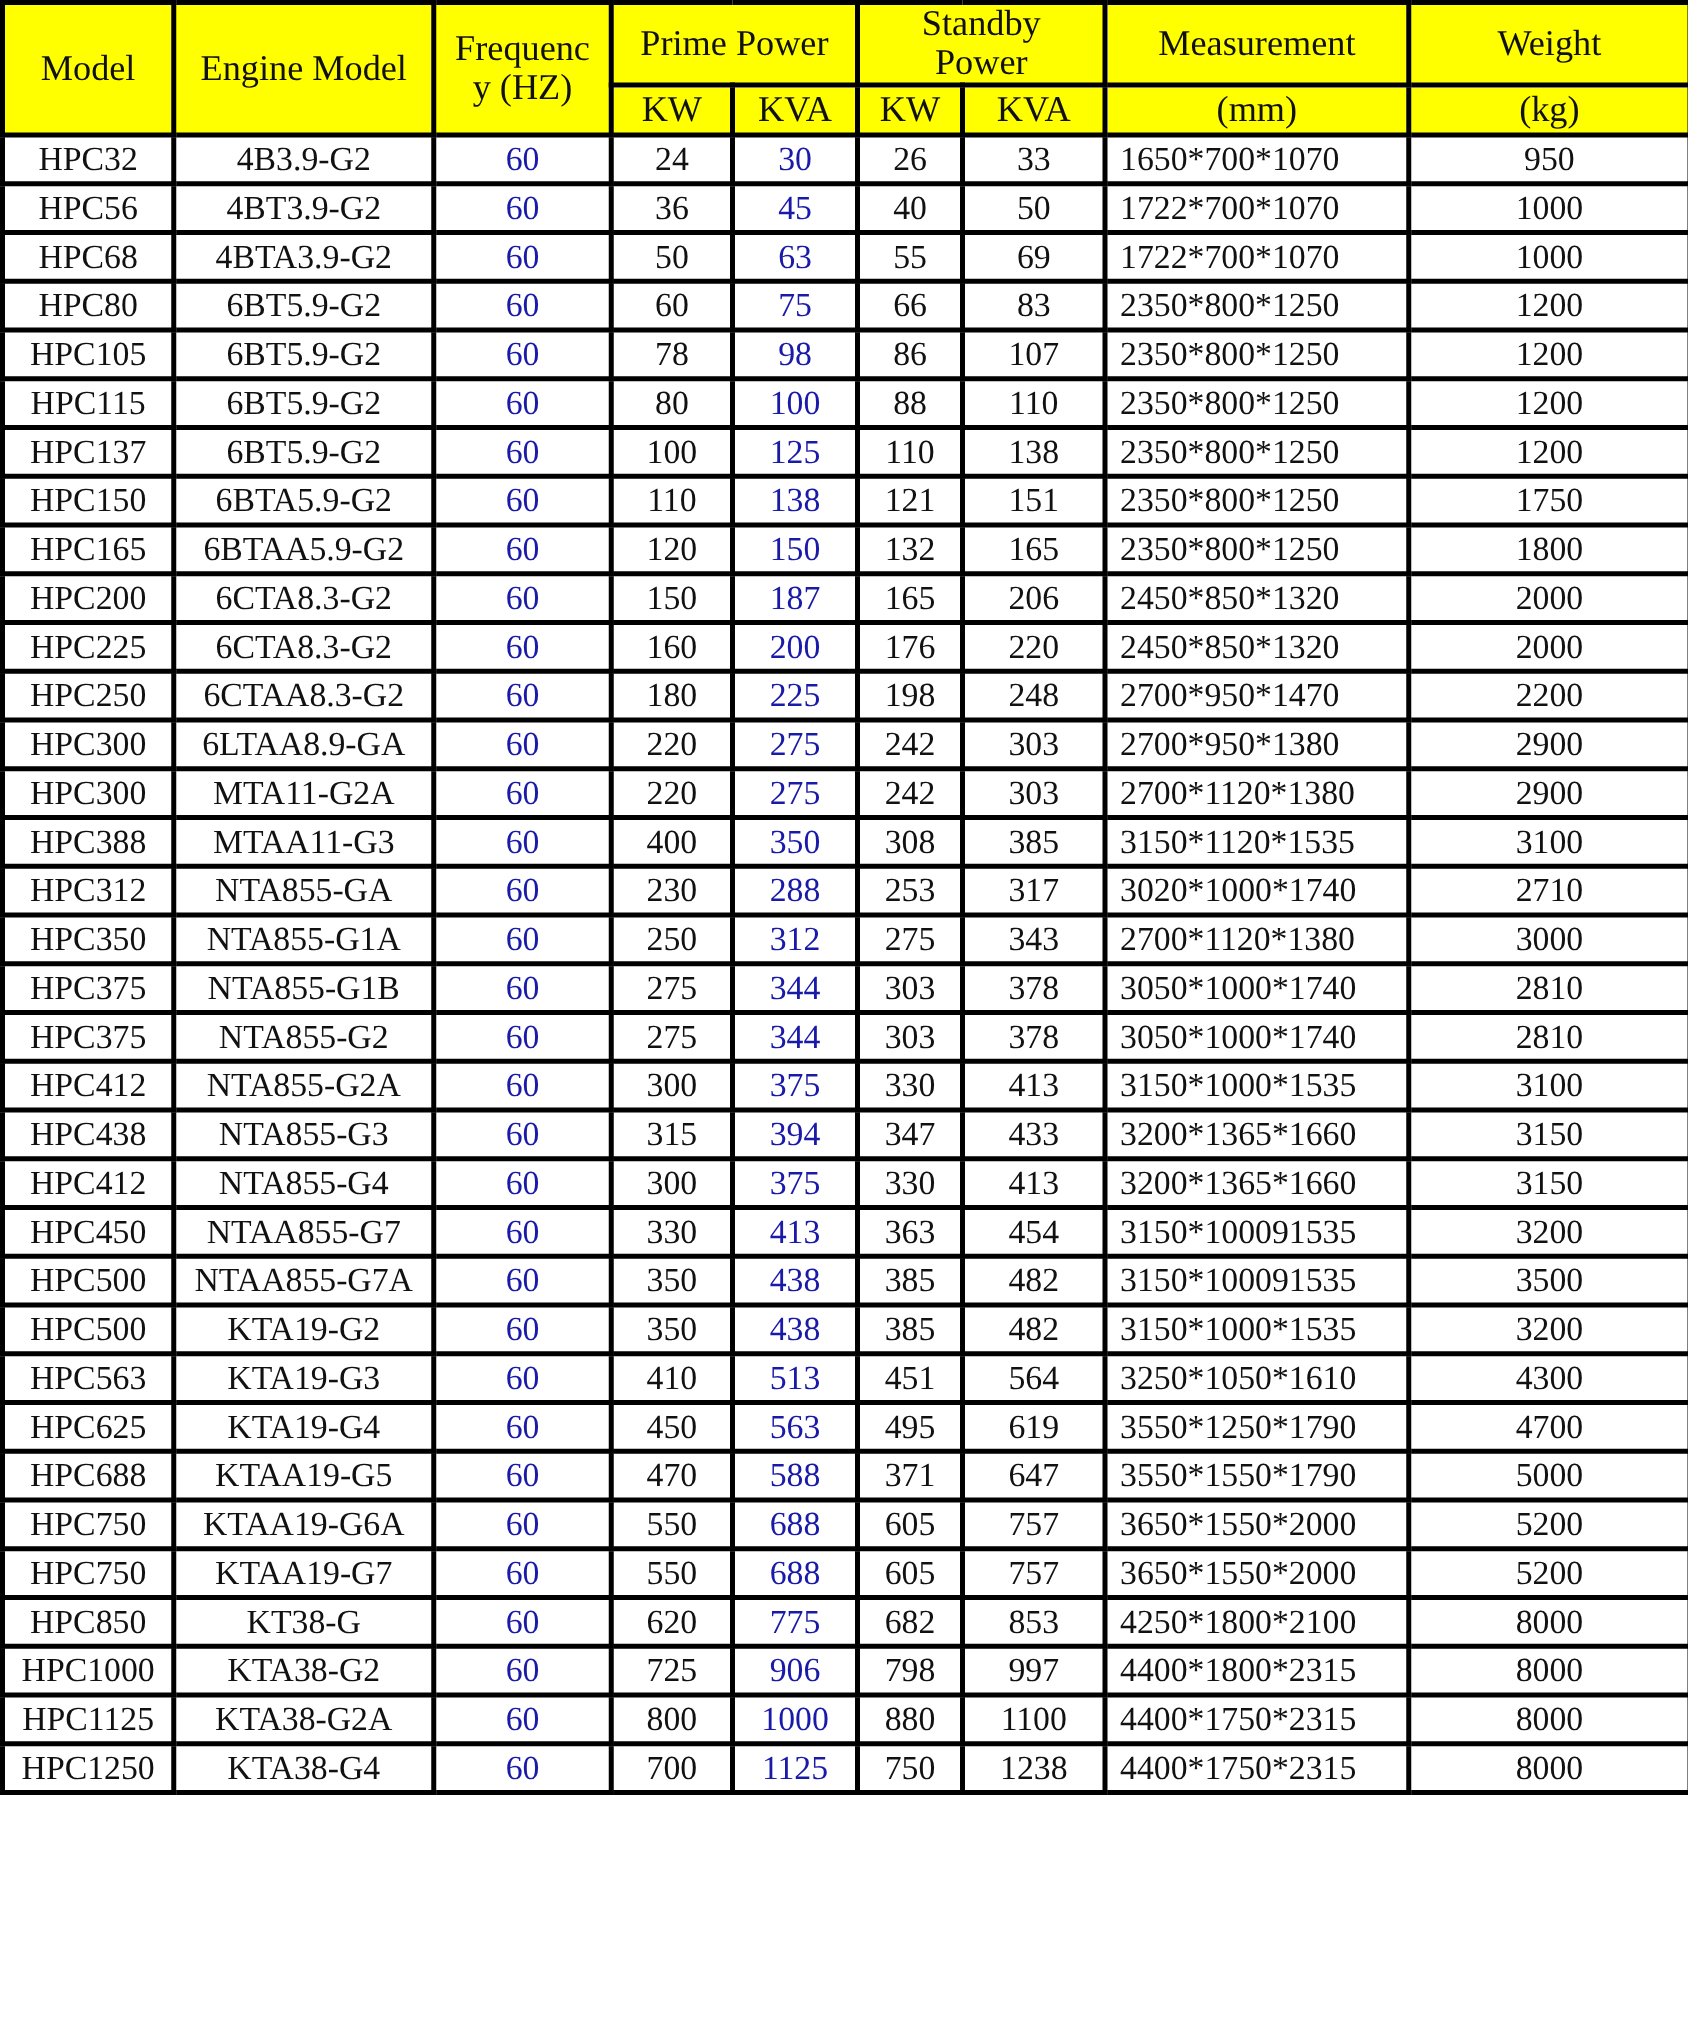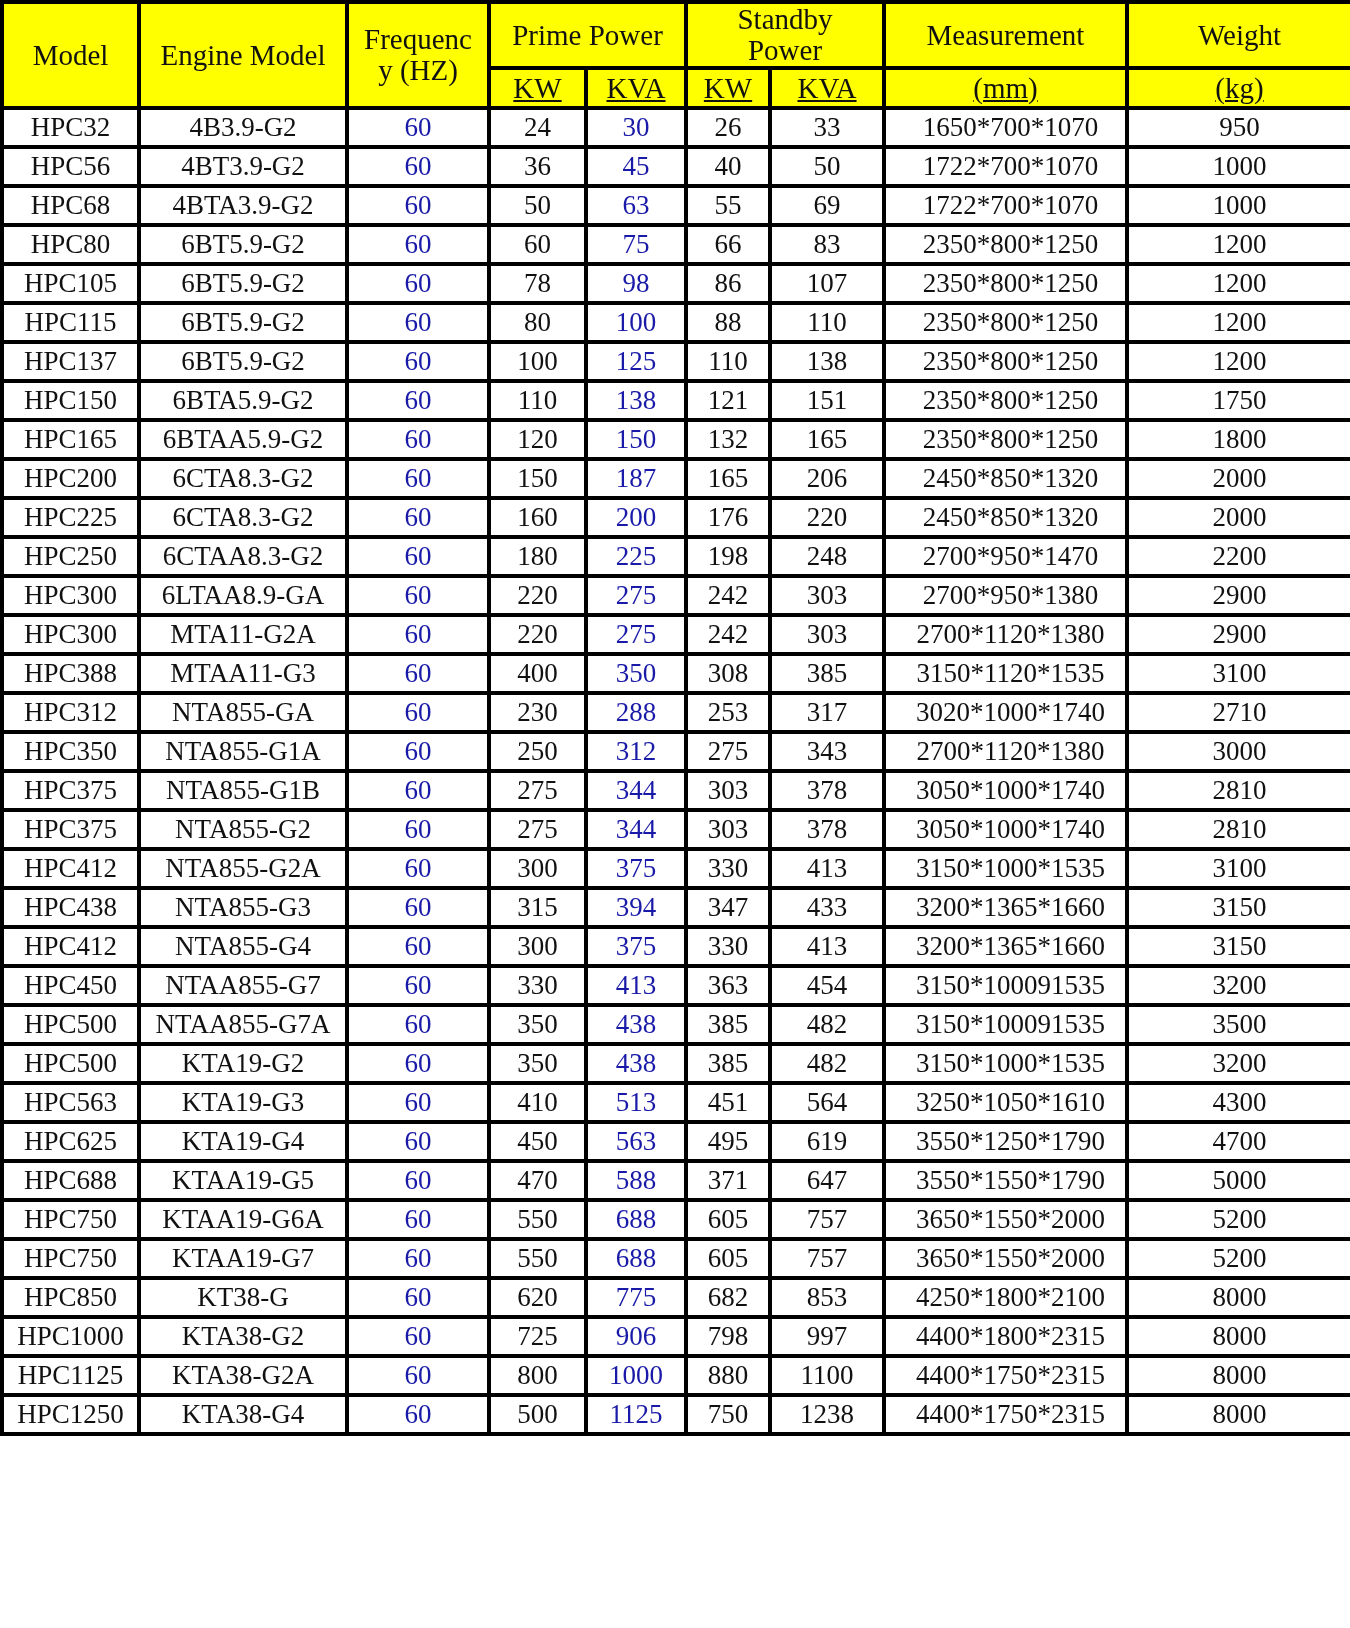--- a/index.html
+++ b/index.html
@@ -19,29 +19,29 @@
     color: #111111;
     overflow: hidden;
     white-space: nowrap;
   }
   table.spec thead th {
     background: #ffff00;
     font-size: 29px;
     line-height: 31px;
   }
   table.spec thead tr.h1 th { height: 62px; }
-  table.spec thead tr.h2 th { height: 36px; text-decoration: underline; }
+  table.spec thead tr.h2 th { height: 36px; }
   table.spec thead th.wrap { white-space: normal; }
   table.spec tbody td {
     font-size: 27px;
     height: 35px;
     line-height: 35px;
   }
   table.spec tbody td.blue { color: #1a1aa8; }
-  table.spec tbody td.meas { text-align: center; padding-left: 10px; }
+  table.spec tbody td.meas { text-align: left; padding-left: 10px; }
 </style>
 </head>
 <body>
 
 <table class="spec">
   <colgroup>
     <col style="width:137px">
     <col style="width:208px">
     <col style="width:142px">
     <col style="width:97px">
@@ -437,21 +437,21 @@
         <td class="blue">1000</td>
         <td>880</td>
         <td>1100</td>
         <td class="meas">4400*1750*2315</td>
         <td>8000</td>
       </tr>
       <tr>
         <td>HPC1250</td>
         <td>KTA38-G4</td>
         <td class="blue">60</td>
-        <td>500</td>
+        <td>700</td>
         <td class="blue">1125</td>
         <td>750</td>
         <td>1238</td>
         <td class="meas">4400*1750*2315</td>
         <td>8000</td>
       </tr>
     </tbody>
 </table>
 
 </body></html>

